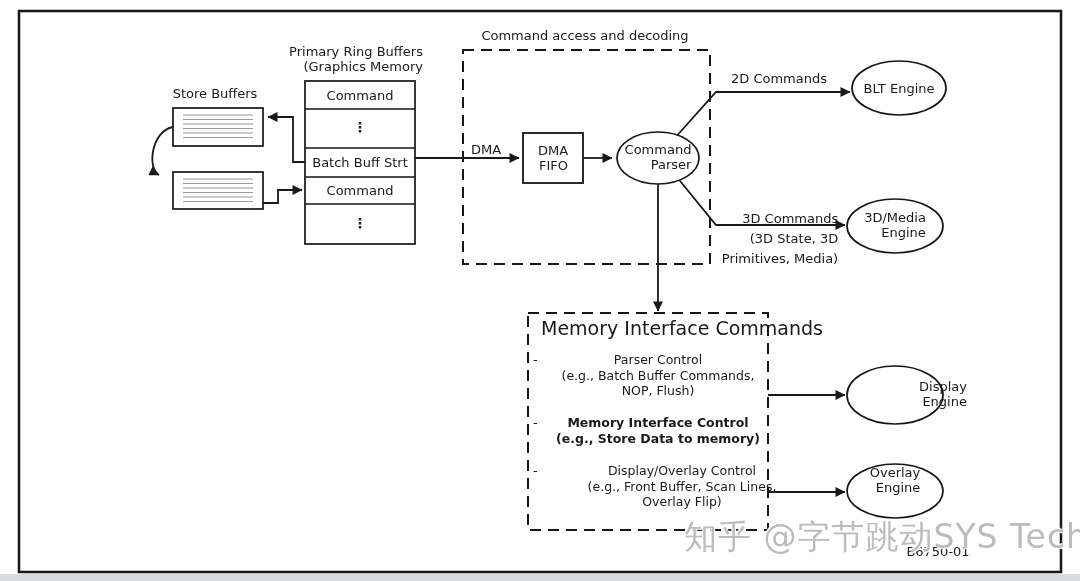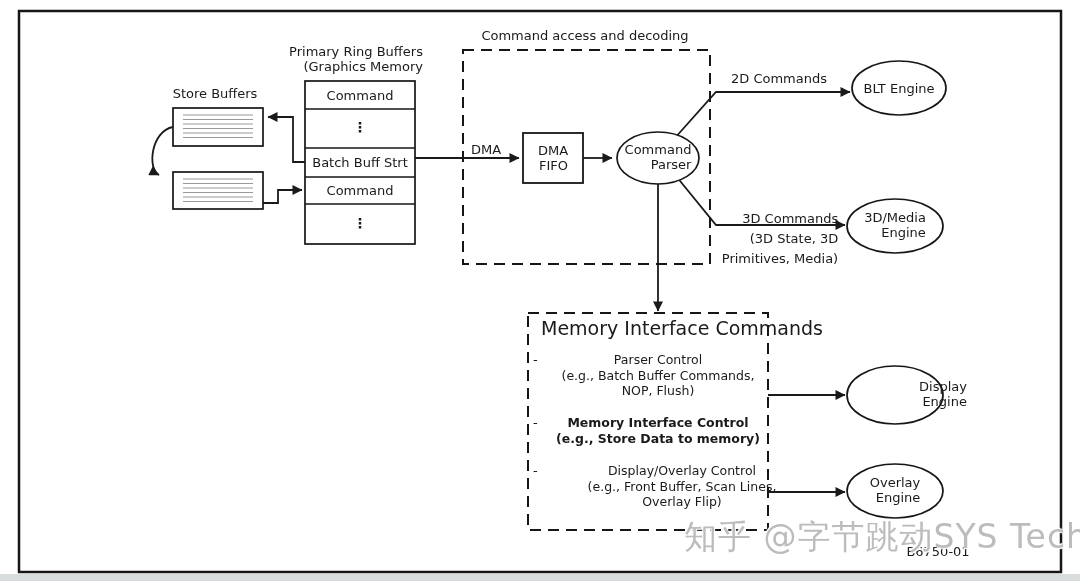--- a/index.html
+++ b/index.html
@@ -114,21 +114,21 @@
 
   <div class="lbl lbl-3d" style="left:780px;top:199px;">3D Commands
 (3D State, 3D
 Primitives, Media)</div>
 
   <div class="lbl" style="left:899px;top:88px;">BLT Engine</div>
   <div class="lbl" style="left:895px;top:225px;">3D/Media
 Engine</div>
   <div class="lbl" style="left:895px;top:394px;margin-left:48px;">Display
 Engine</div>
-  <div class="lbl" style="left:895px;top:490px;">Overlay
+  <div class="lbl" style="left:895px;top:480px;">Overlay
 Engine</div>
 
   <div class="lbl left mem-title" style="left:541px;top:328px;">Memory Interface Commands</div>
 
   <div class="bullet-marker" style="left:533px;top:352px;">-</div>
   <div class="bullet-item" style="left:554px;top:352px;width:208px;">Parser Control
 (e.g., Batch Buffer Commands,
 NOP, Flush)</div>
 
   <div class="bullet-marker" style="left:533px;top:415px;">-</div>

